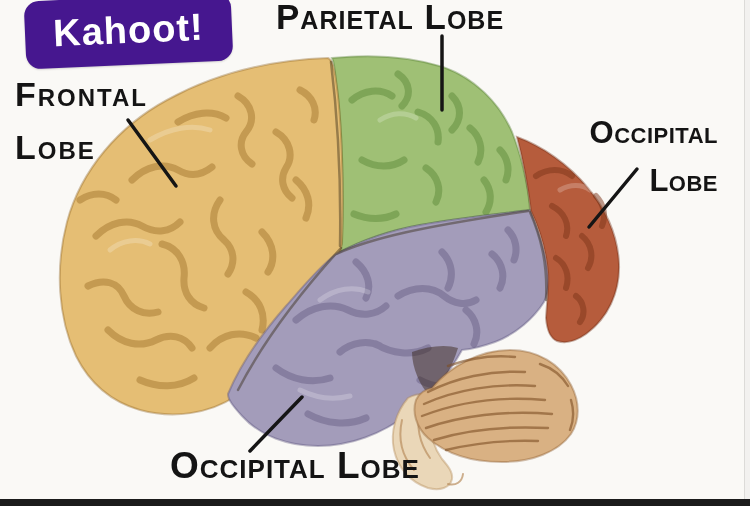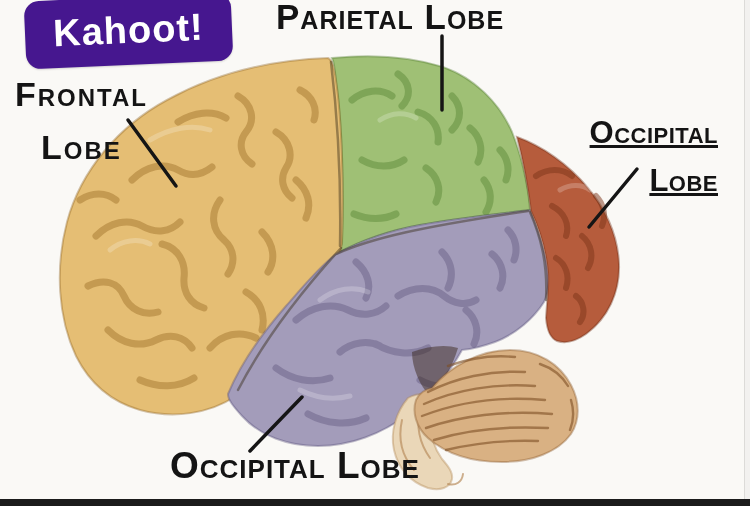--- a/index.html
+++ b/index.html
@@ -9,21 +9,21 @@
     background:#FAF9F6;
   }
   .brain-svg { position:absolute; left:0; top:0; width:750px; height:506px; }
 
   .label {
     position:absolute; font-weight:700; font-variant:small-caps;
     color:#141414; white-space:nowrap; z-index:3;
   }
   .label-parietal  { left:276px; top:-3px; font-size:35px; letter-spacing:1px; }
   .label-frontal   { left:15px;  top:68px; font-size:34px; line-height:53px; letter-spacing:2px; }
-  .label-occipital { right:32px; top:109px; font-size:31px; line-height:48px; text-align:right; letter-spacing:0.5px;text-decoration:underline; }
+  .label-occipital { right:32px; top:109px; font-size:31px; line-height:48px; text-align:right; letter-spacing:0.5px; }
   .label-temporal  { left:170px; top:445px; font-size:37px; letter-spacing:1px; }
 
   .kahoot-badge {
     position:absolute; left:25px; top:-3px; width:207px; height:68px;
     border-radius:15px; transform:rotate(-2.5deg); z-index:4;
     display:flex; align-items:center; justify-content:center;
     box-shadow:0 1px 2px rgba(0,0,0,.15);
   }
   .kahoot-text {
     color:#ffffff; font-size:38px; font-weight:800; letter-spacing:1px;
@@ -163,21 +163,21 @@
              M 341 248 C 310 282 268 332 238 390"></path>
 
     <line class="pointer" x1="128" y1="120" x2="176" y2="186"></line>
     <line class="pointer" x1="442" y1="36" x2="442" y2="110"></line>
     <line class="pointer" x1="637" y1="169" x2="589" y2="227"></line>
     <line class="pointer" x1="250" y1="451" x2="302" y2="397"></line>
   </svg>
 
   <div class="label label-parietal" style="color: rgb(20, 20, 20);">Parietal Lobe</div>
 
-  <div class="label label-frontal" style="color: rgb(20, 20, 20); text-align: center;">
+  <div class="label label-frontal" style="color: rgb(20, 20, 20);">
     <div>Frontal</div>
     <div>Lobe</div>
   </div>
 
   <div class="label label-occipital" style="color: rgb(20, 20, 20);">
     <div>Occipital</div>
     <div>Lobe</div>
   </div>
 
   <div class="label label-temporal" style="color: rgb(20, 20, 20);">Occipital Lobe</div>

